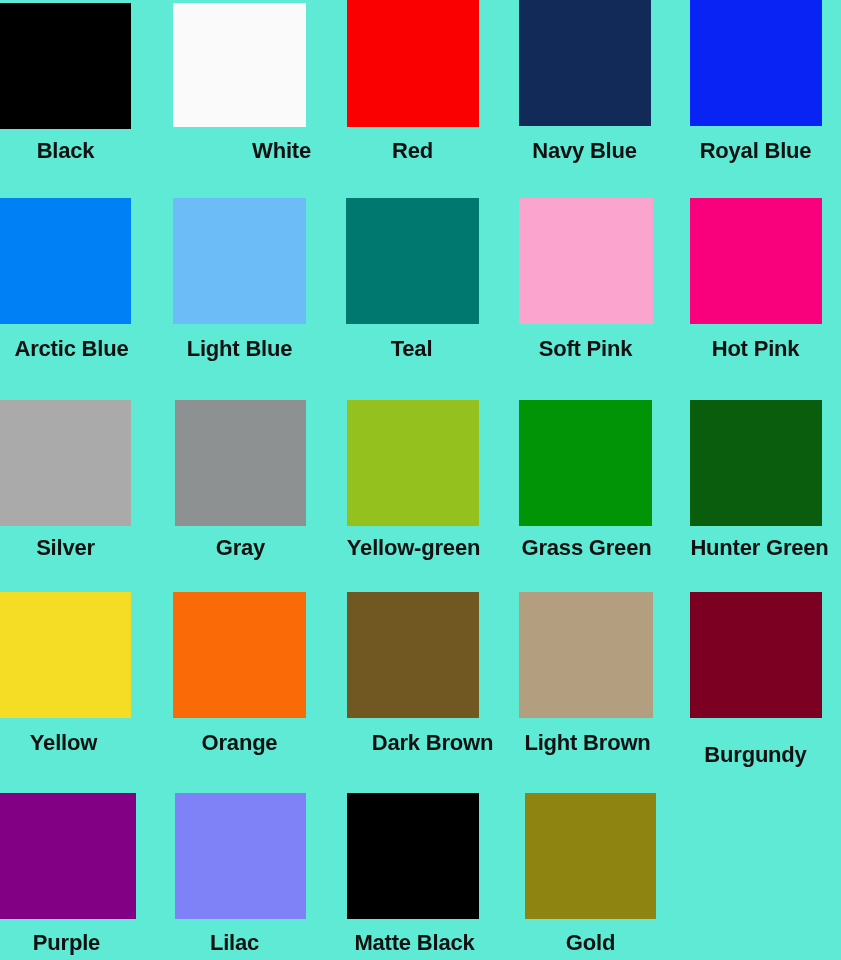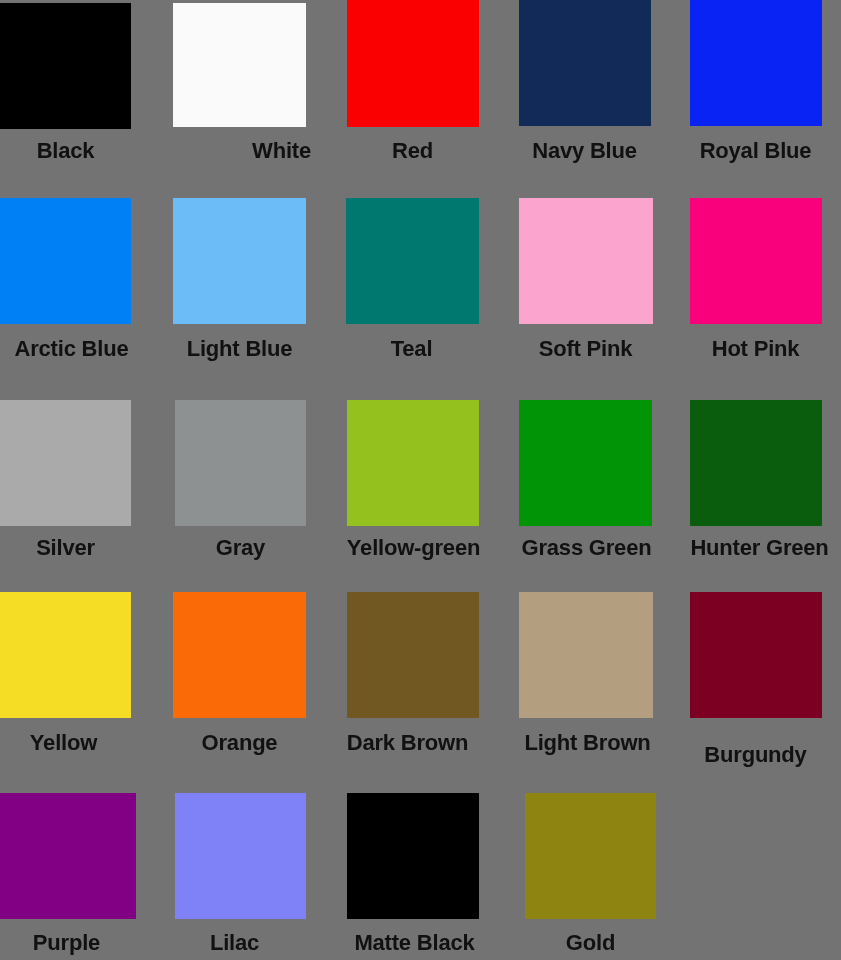--- a/index.html
+++ b/index.html
@@ -37,21 +37,21 @@
     font-size: 22px;
     line-height: 26px;
     color: #111111;
     letter-spacing: -0.2px;
     white-space: nowrap;
   }
 </style>
 </head>
 <body>
 
-<div id="palette-board" style="background: #737373;">
+<div id="palette-board" style="background: #5eead4;">
     <div class="swatch-cell" style="left: 0px; top: 0px; width: 841px; height: 0px;">
       <div class="swatch-chip" title="Black" style="position: absolute; left: 0px; top: 3px; width: 131px; height: 126px; background: rgb(0, 0, 0);"></div>
       <div class="swatch-label" style="position: absolute; left: -6px; top: 138px; width: 143px; color: rgb(17, 17, 17);">Black</div>
     </div>
     <div class="swatch-cell" style="left: 0px; top: 0px; width: 841px; height: 0px;">
       <div class="swatch-chip" title="White" style="position: absolute; left: 173px; top: 3px; width: 133px; height: 124px; background: rgb(250, 250, 250);"></div>
       <div class="swatch-label" style="position: absolute; left: 168px; top: 138px; width: 143px; color: rgb(17, 17, 17); text-align: right;">White</div>
     </div>
     <div class="swatch-cell" style="left: 0px; top: 0px; width: 841px; height: 0px;">
       <div class="swatch-chip" title="Red" style="position: absolute; left: 347px; top: 0px; width: 132px; height: 127px; background: rgb(251, 0, 0);"></div>
@@ -108,21 +108,21 @@
     <div class="swatch-cell" style="left: 0px; top: 0px; width: 841px; height: 0px;">
       <div class="swatch-chip" title="Yellow" style="position: absolute; left: 0px; top: 592px; width: 131px; height: 126px; background: rgb(246, 221, 37);"></div>
       <div class="swatch-label" style="position: absolute; left: -8px; top: 730px; width: 143px; color: rgb(17, 17, 17);">Yellow</div>
     </div>
     <div class="swatch-cell" style="left: 0px; top: 0px; width: 841px; height: 0px;">
       <div class="swatch-chip" title="Orange" style="position: absolute; left: 173px; top: 592px; width: 133px; height: 126px; background: rgb(250, 106, 7);"></div>
       <div class="swatch-label" style="position: absolute; left: 168px; top: 730px; width: 143px; color: rgb(17, 17, 17);">Orange</div>
     </div>
     <div class="swatch-cell" style="left: 0px; top: 0px; width: 841px; height: 0px;">
       <div class="swatch-chip" title="Dark Brown" style="position: absolute; left: 347px; top: 592px; width: 132px; height: 126px; background: rgb(113, 88, 35);"></div>
-      <div class="swatch-label" style="position: absolute; left: 332px; top: 730px; width: 151px; color: rgb(17, 17, 17);">Dark Brown</div>
+      <div class="swatch-label" style="position: absolute; left: 357px; top: 730px; width: 151px; color: rgb(17, 17, 17);">Dark Brown</div>
     </div>
     <div class="swatch-cell" style="left: 0px; top: 0px; width: 841px; height: 0px;">
       <div class="swatch-chip" title="Light Brown" style="position: absolute; left: 519px; top: 592px; width: 134px; height: 126px; background: rgb(179, 158, 127);"></div>
       <div class="swatch-label" style="position: absolute; left: 510px; top: 730px; width: 155px; color: rgb(17, 17, 17);">Light Brown</div>
     </div>
     <div class="swatch-cell" style="left: 0px; top: 0px; width: 841px; height: 0px;">
       <div class="swatch-chip" title="Burgundy" style="position: absolute; left: 690px; top: 592px; width: 132px; height: 126px; background: rgb(124, 0, 34);"></div>
       <div class="swatch-label" style="position: absolute; left: 684px; top: 730px; width: 143px; color: rgb(17, 17, 17); margin-top: 12px;">Burgundy</div>
     </div>
     <div class="swatch-cell" style="left: 0px; top: 0px; width: 841px; height: 0px;">

